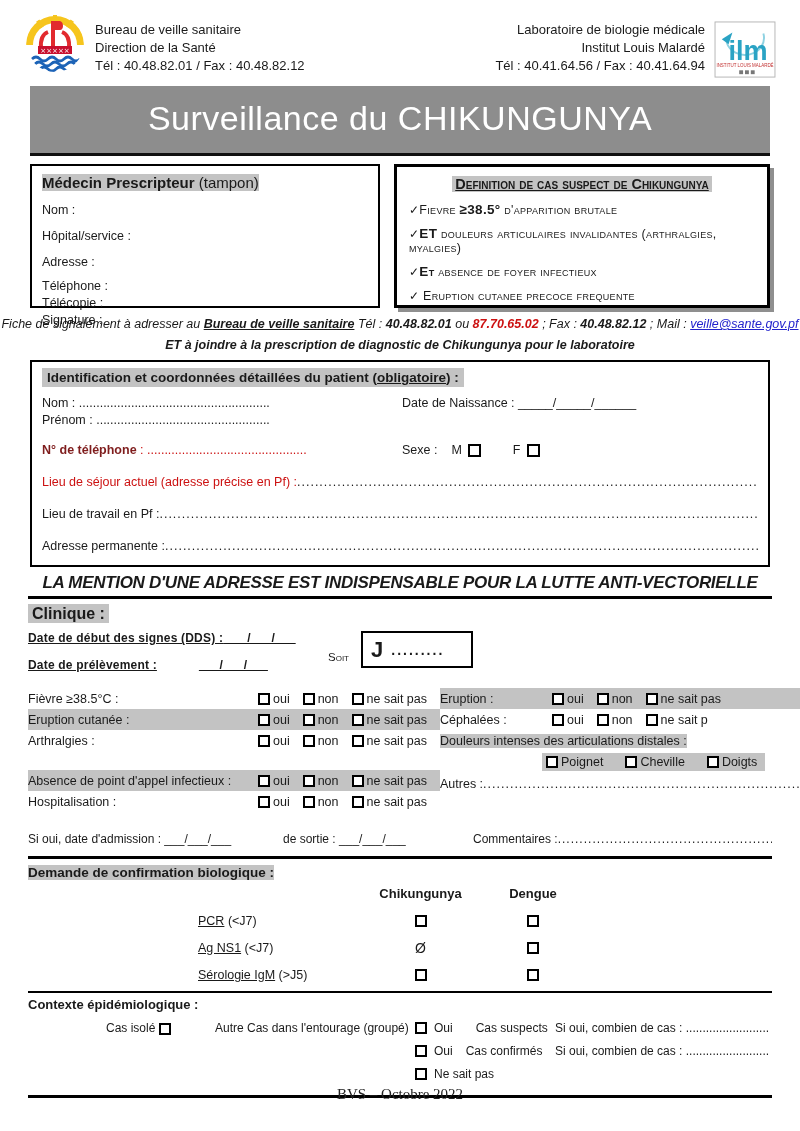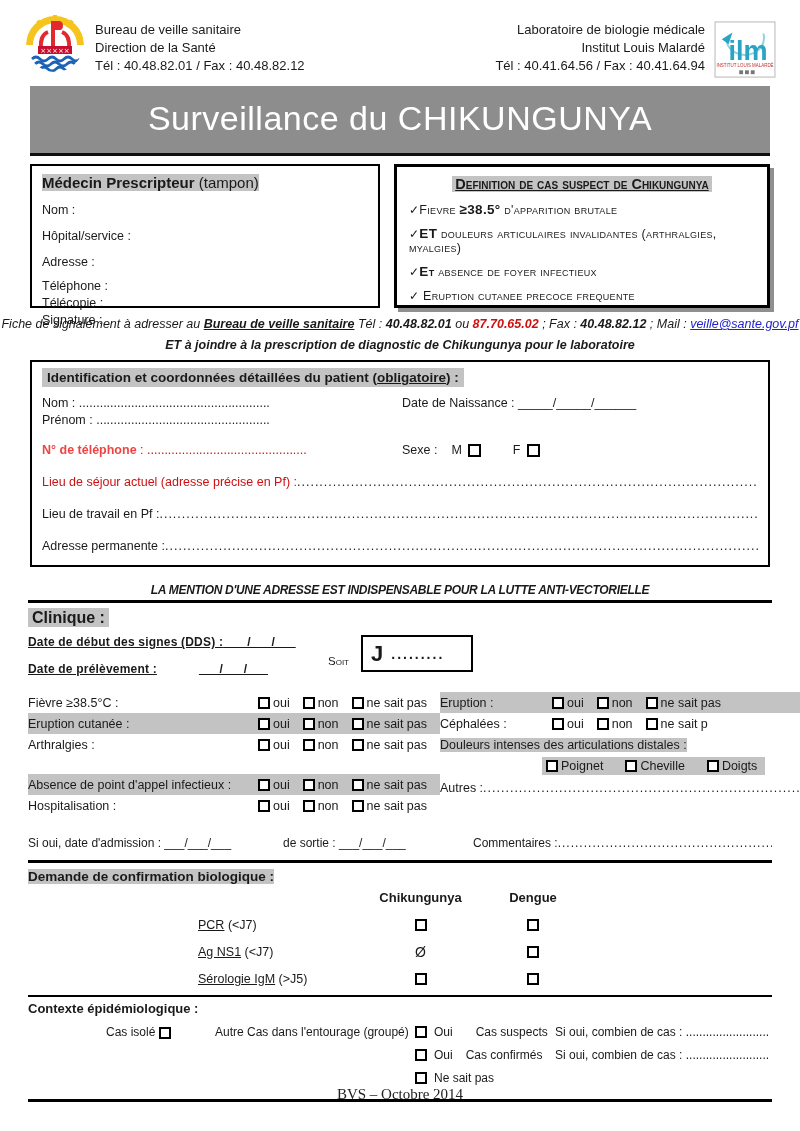--- a/index.html
+++ b/index.html
@@ -43,27 +43,27 @@
   .notice .link { color:#2222cc; text-decoration:underline; }
   .notice2 { text-align:center; font-size:12.5px; font-style:italic; font-weight:bold; margin-top:7px; }
 
   
   .patient { margin:8px 30px 0 30px; border:2px solid #000; padding:8px 10px 12px 10px; font-size:12.5px; }
   .pheader { background:#c3c3c3; font-weight:bold; font-size:13.5px; padding:2px 5px; margin-right:4px; }
   .pheader .u { text-decoration:underline; }
   .prow { display:flex; align-items:center; white-space:nowrap; overflow:hidden; }
   .pcell-l { width:360px; overflow:hidden; white-space:nowrap; }
   .red { color:#cc1111; }
-  .redb { color:#ef4444; font-weight:bold; }
+  .redb { color:#7f1d1d; font-weight:bold; }
   .cb { display:inline-block; width:13px; height:13px; border:2px solid #000; background:#fff;
         vertical-align:middle; flex:0 0 auto; }
   .cb.sm { width:12px; height:12px; }
   .dots-fill { flex:1; overflow:hidden; white-space:nowrap; letter-spacing:1px; }
-  .mention { text-align:center; font-size:12px; font-style:italic; font-weight:bold;
-             margin-top:16px; letter-spacing:-0.3px; }
+  .mention { text-align:center; font-size:17px; font-style:italic; font-weight:bold;
+             margin-top:6px; letter-spacing:-0.3px; }
   .rule { border:none; border-top:3px solid #000; margin:3px 28px 0 28px; }
 
   
   .clin { margin:6px 28px 0 28px; }
   .sec-title { font-size:16px; font-weight:bold; }
   .sec-title .hl { padding:1px 4px; }
   .dds-wrap { display:flex; margin-top:8px; }
   .dds-left { width:300px; }
   .dds-line { font-size:12px; font-weight:bold; letter-spacing:0.2px; white-space:nowrap;text-decoration:underline; }
   .dds-line2 { margin-top:13px; }
@@ -471,14 +471,14 @@
         <span class="ctx-c2"></span>
       <span class="ctx-c3">
           <span class="cb sm"></span>
           <span>Ne sait pas</span>
         </span>
     </div>
   </div>
 
   <hr class="rule rule-bottom">
 
-  <div class="footer">BVS – Octobre 2014</div>
+  <div class="footer">BVS – Octobre 2022</div>
 </div>
 
 </body></html>

